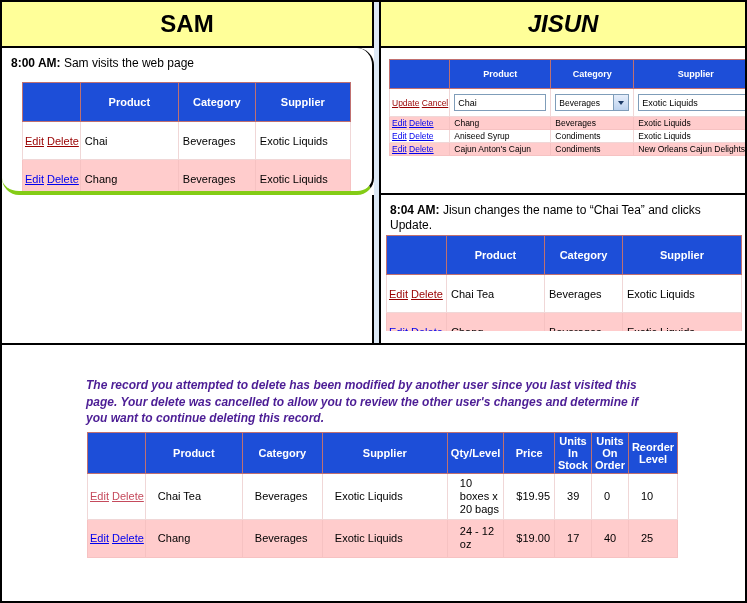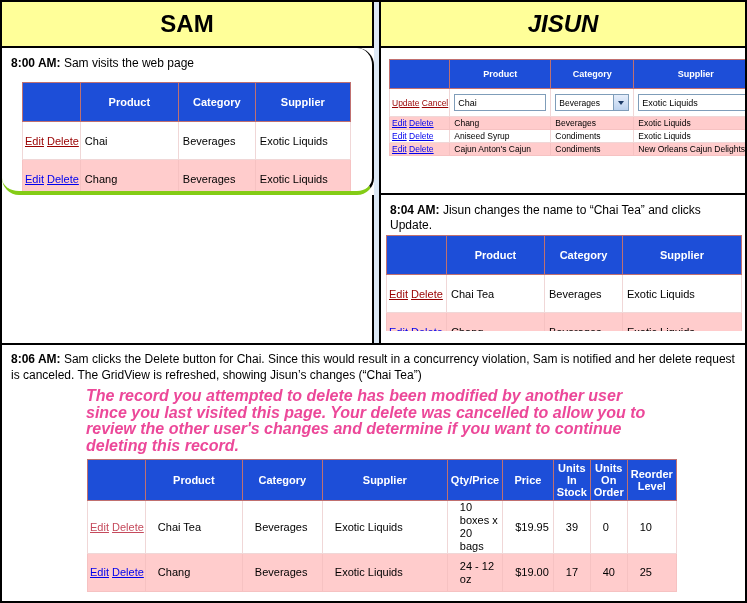--- a/index.html
+++ b/index.html
@@ -28,23 +28,23 @@
   .c-jisun-803 { grid-column: 3; grid-row: 2; border-left: 2px solid #000; border-bottom: 2px solid #000; overflow: hidden; }
   .c-sam-empty { grid-column: 1; grid-row: 3; border-right: 2px solid #000; }
   .c-jisun-804 { grid-column: 3; grid-row: 3; border-left: 2px solid #000; overflow: hidden; }
   .c-806 { grid-column: 1 / 4; grid-row: 4; border-top: 2px solid #000; overflow: hidden; }
 
   .caption { font-size: 12px; line-height: 15px; color: #000; padding: 8px 8px 0 9px; }
   .caption b { font-weight: bold; }
   .c-806 .caption { padding: 6px 10px 0 9px; line-height: 16px; }
 
   .warning {
-    color: #ec4899; font-weight: bold; font-style: italic;
-    font-size: 16px; line-height: 16.5px;
-    margin: 5px 40px 0 84px; width: 572px;
+    color: #4c1d95; font-weight: bold; font-style: italic;
+    font-size: 12px; line-height: 16.5px;
+    margin: 32px 40px 0 84px; width: 572px;
   }
 
   table.gv { border-collapse: collapse; table-layout: fixed; }
   table.gv th {
     background: #1d4ed8; color: #fff; font-weight: bold;
     text-align: center; border: 1px solid #c07070; padding: 2px 3px;
   }
   table.gv td { border: 1px solid #f0d7d7; background: #fff; padding: 0 4px; vertical-align: middle; }
   table.gv tr.alt td { background: #ffcccc; border-color: #f6c2c2; }
   .act { white-space: nowrap; padding: 0 1px 0 2px !important; }
@@ -231,44 +231,40 @@
             <td>Chang</td>
             <td>Beverages</td>
             <td>Exotic Liquids</td>
           </tr>
         </tbody>
           </table>
       </div>
     </div>
 
     <div class="c-806">
-      <p class="caption">
-        <b>8:06 AM:</b>
-        <span>Sam clicks the Delete button for Chai. Since this would result in a concurrency violation, Sam is notified and her delete request is canceled. The GridView is refreshed, showing Jisun’s changes (“Chai Tea”)</span>
-      </p>
       <div class="warning">The record you attempted to delete has been modified by another user since you last visited this page. Your delete was cancelled to allow you to review the other user's changes and determine if you want to continue deleting this record.</div>
       <table class="gv md t806">
         <colgroup>
             <col class="a57">
             <col class="p97">
             <col class="c80">
             <col class="s125">
             <col class="q52">
             <col class="pr45">
             <col class="u35">
             <col class="u36">
             <col class="r47">
           </colgroup>
         <tbody>
             <tr>
           <th class="act"></th>
           <th>Product</th>
           <th>Category</th>
           <th>Supplier</th>
-          <th>Qty/Price</th>
+          <th>Qty/Level</th>
           <th>Price</th>
           <th>Units In Stock</th>
           <th>Units On Order</th>
           <th>Reorder Level</th>
         </tr>
         <tr>
           <td class="act"><a class="lnk lr">Edit</a> <a class="lnk lr">Delete</a></td>
           <td>Chai Tea</td>
           <td>Beverages</td>
           <td>Exotic Liquids</td>

